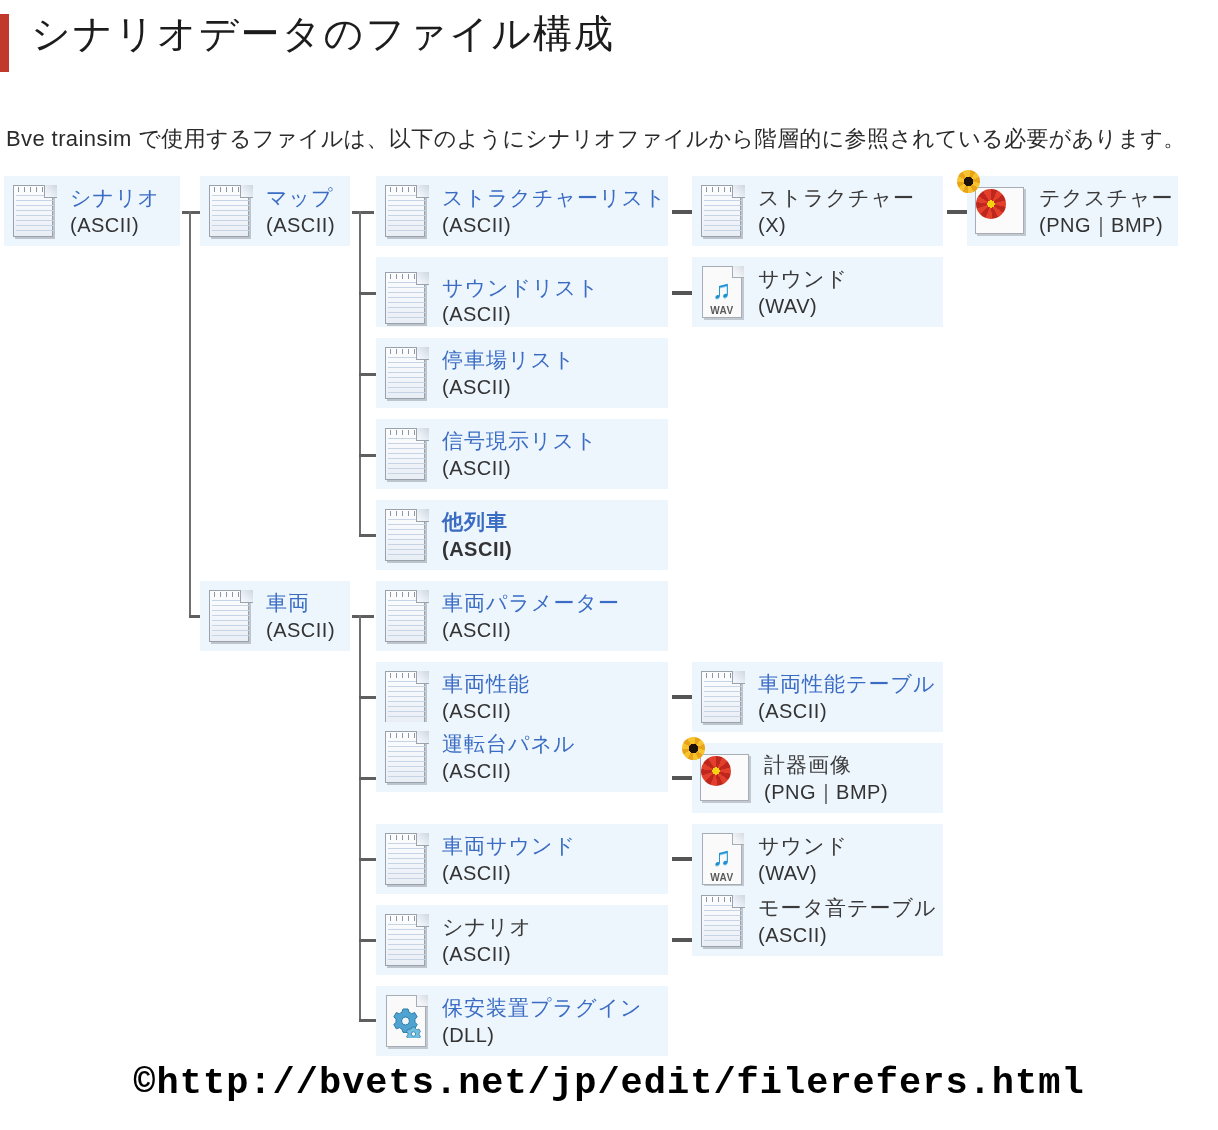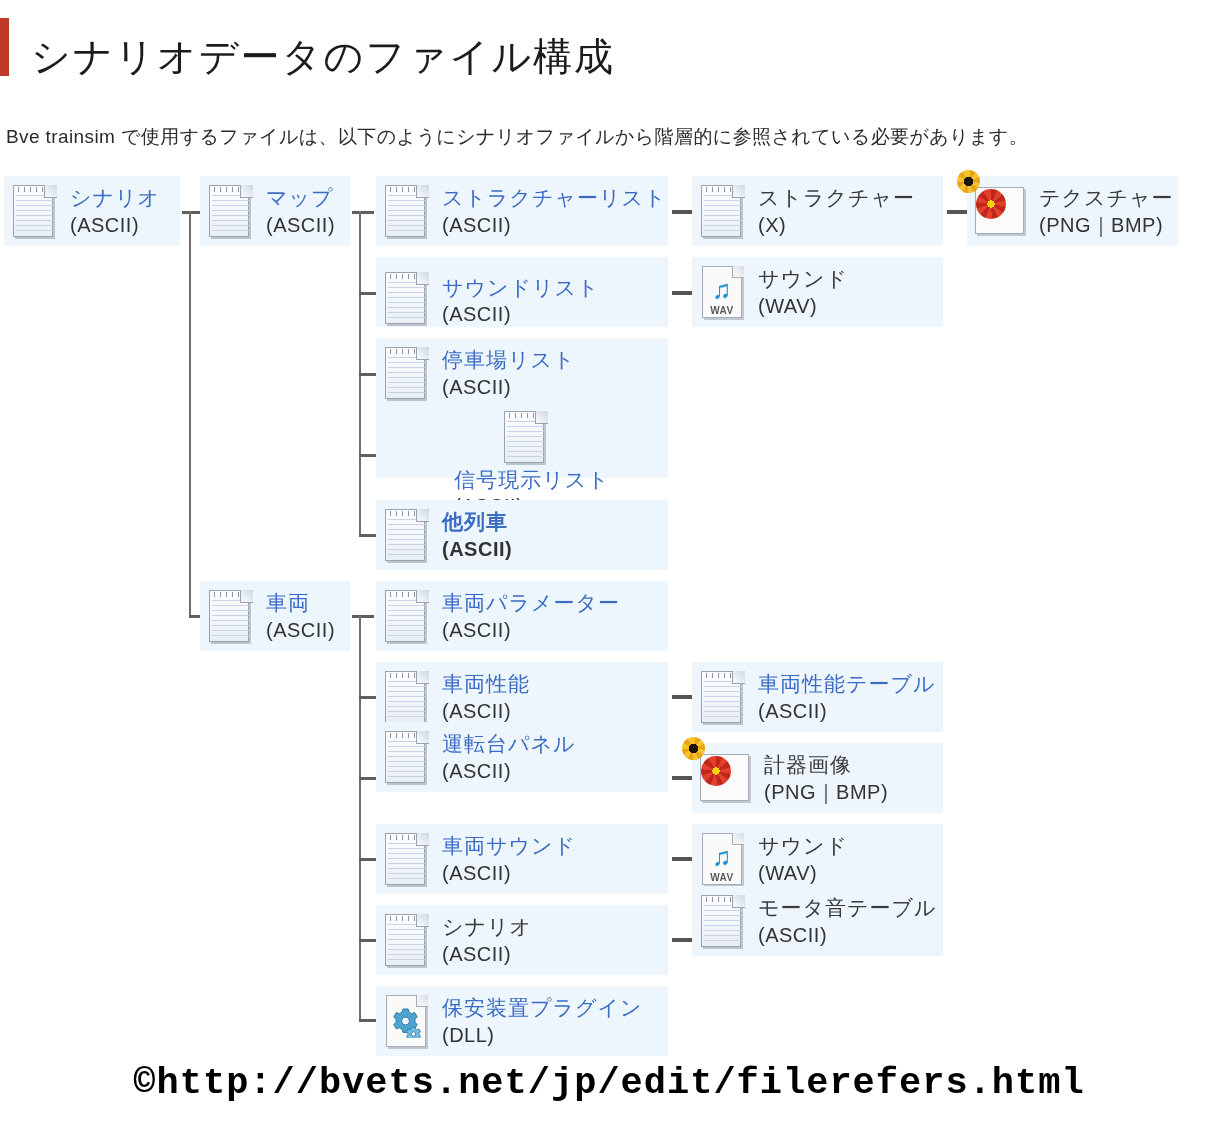--- a/index.html
+++ b/index.html
@@ -7,32 +7,32 @@
     width:1218px;height:1130px;
     background:#ffffff;
     font-family:"Liberation Sans","DejaVu Sans",sans-serif;
     position:relative;overflow:hidden;
     -webkit-font-smoothing:antialiased;
   }
 
   
   #page-title-wrap{
     position:absolute;left:0;top:14px;height:62px;
-    display:flex;align-items:flex-end;
+    display:flex;align-items:flex-start;
   }
   #title-bar{
     width:9px;height:58px;background:#c0392b;margin-right:22px;
   }
   #page-title{
     font-size:39px;color:#1c1c1c;letter-spacing:2px;
     font-weight:400;line-height:1;white-space:nowrap;
   }
   #intro{
     position:absolute;left:6px;top:124px;
-    font-size:19px;color:#2b2b2b;letter-spacing:.4px;white-space:nowrap;
+    font-size:22px;color:#2b2b2b;letter-spacing:.4px;white-space:nowrap;
   }
 
   
   #diagram{position:absolute;left:0;top:170px;width:982px;height:890px;padding-left:24px;}
 
   .node{
     position:absolute;
     background:#edf5fd;
     display:flex;align-items:center;
     box-sizing:border-box;
@@ -310,21 +310,21 @@
         <span class="lines"></span>
         <span class="rings"></span>
         <span class="fold"></span>
     </span>
     <span class="label">
       <span class="nm">停車場リスト</span>
       <span class="fmt">(ASCII)</span>
     </span>
   </div>
 
-  <div class="node link" style="left:376px;top:238px;width:292px;height:70px;flex-direction:column;">
+  <div class="node link" style="left:376px;top:249px;width:292px;height:70px;">
     <span class="ico ico-txt">
       <span class="sheet"></span>
         <span class="lines"></span>
         <span class="rings"></span>
         <span class="fold"></span>
     </span>
     <span class="label">
       <span class="nm">信号現示リスト</span>
       <span class="fmt">(ASCII)</span>
     </span>

